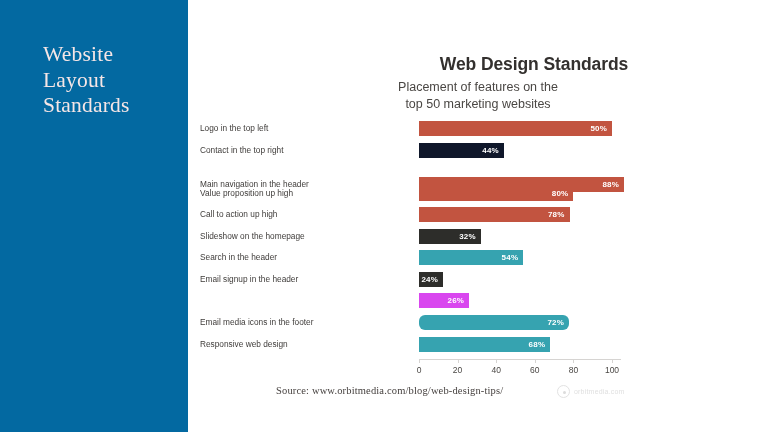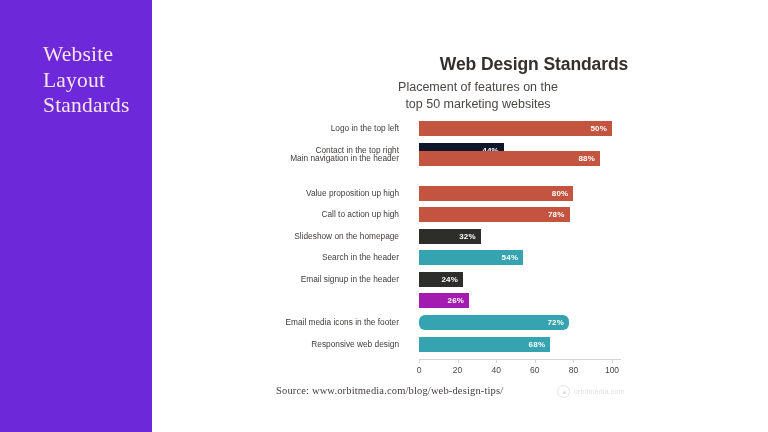--- a/index.html
+++ b/index.html
@@ -12,22 +12,22 @@
   }
   #slide {
     position:relative;
     width:768px; height:432px;
     background:#ffffff;
   }
 
   
   #side-panel {
     position:absolute; left:0; top:0;
-    width:152px; height:432px;
-    background:#6d28d9;
+    width:188px; height:432px;
+    background:#0369a1;
   }
   #side-title {
     position:absolute;
     left:43px; top:42px;
     width:135px;
     font-family:"Liberation Serif", serif;
     font-size:21.5px;
     line-height:25.5px;
     color:#f6e6e6;
     letter-spacing:0.2px;
@@ -70,21 +70,20 @@
     left:0;
     width:580px;
     height:15px;
   }
   .bar-label {
     position:absolute;
     left:0; top:0;
     width:215px;
     height:15px;
     line-height:15px;
-    text-align:right;
     font-size:8.3px;
     color:#3f3c3a;
     white-space:nowrap;
     padding-right:4px;
     padding-left:12px;
   }
   .bar-track {
     position:absolute;
     left:231px; top:0;
     height:15px;
@@ -199,24 +198,24 @@
             </div>
           </div>
           <div class="bar-row" style="top: 24.55px;">
             <div class="bar-label">Contact in the top right</div>
             <div class="bar-track">
               <div class="bar-fill" style="width: 84.92px; background: #0f172a;">
                 <span class="bar-value">44%</span>
               </div>
             </div>
           </div>
-          <div class="bar-row" style="top: 33px;">
+          <div class="bar-row" style="top: 59px;">
             <div class="bar-label">Main navigation in the header</div>
             <div class="bar-track">
-              <div class="bar-fill" style="width: 181px; background: rgb(194, 84, 64);">
+              <div class="bar-fill" style="width: 205px; background: rgb(194, 84, 64);">
                 <span class="bar-value">88%</span>
               </div>
             </div>
           </div>
           <div class="bar-row" style="top: 67.65px;">
             <div class="bar-label">Value proposition up high</div>
             <div class="bar-track">
               <div class="bar-fill" style="width: 154.4px; background: rgb(194, 84, 64);">
                 <span class="bar-value">80%</span>
               </div>
@@ -242,28 +241,28 @@
             <div class="bar-label">Search in the header</div>
             <div class="bar-track">
               <div class="bar-fill" style="width: 104.22px; background: rgb(54, 163, 176);">
                 <span class="bar-value">54%</span>
               </div>
             </div>
           </div>
           <div class="bar-row" style="top: 153.85px;">
             <div class="bar-label">Email signup in the header</div>
             <div class="bar-track">
-              <div class="bar-fill" style="width: 44px; background: rgb(45, 45, 42);">
+              <div class="bar-fill" style="width: 24px; background: rgb(45, 45, 42);">
                 <span class="bar-value">24%</span>
               </div>
             </div>
           </div>
           <div class="bar-row" style="top: 175.4px;">
             <div class="bar-track">
-              <div class="bar-fill" style="width: 50.18px; background: #a21caf;">
+              <div class="bar-fill" style="width: 50.18px; background: #d946ef;">
                 <span class="bar-value">26%</span>
               </div>
             </div>
           </div>
           <div class="bar-row" style="top: 196.95px;">
             <div class="bar-label">Email media icons in the footer</div>
             <div class="bar-track">
               <div class="bar-fill" style="width: 150px; background: rgb(54, 163, 176); border-radius: 6px;">
                 <span class="bar-value">72%</span>
               </div>

